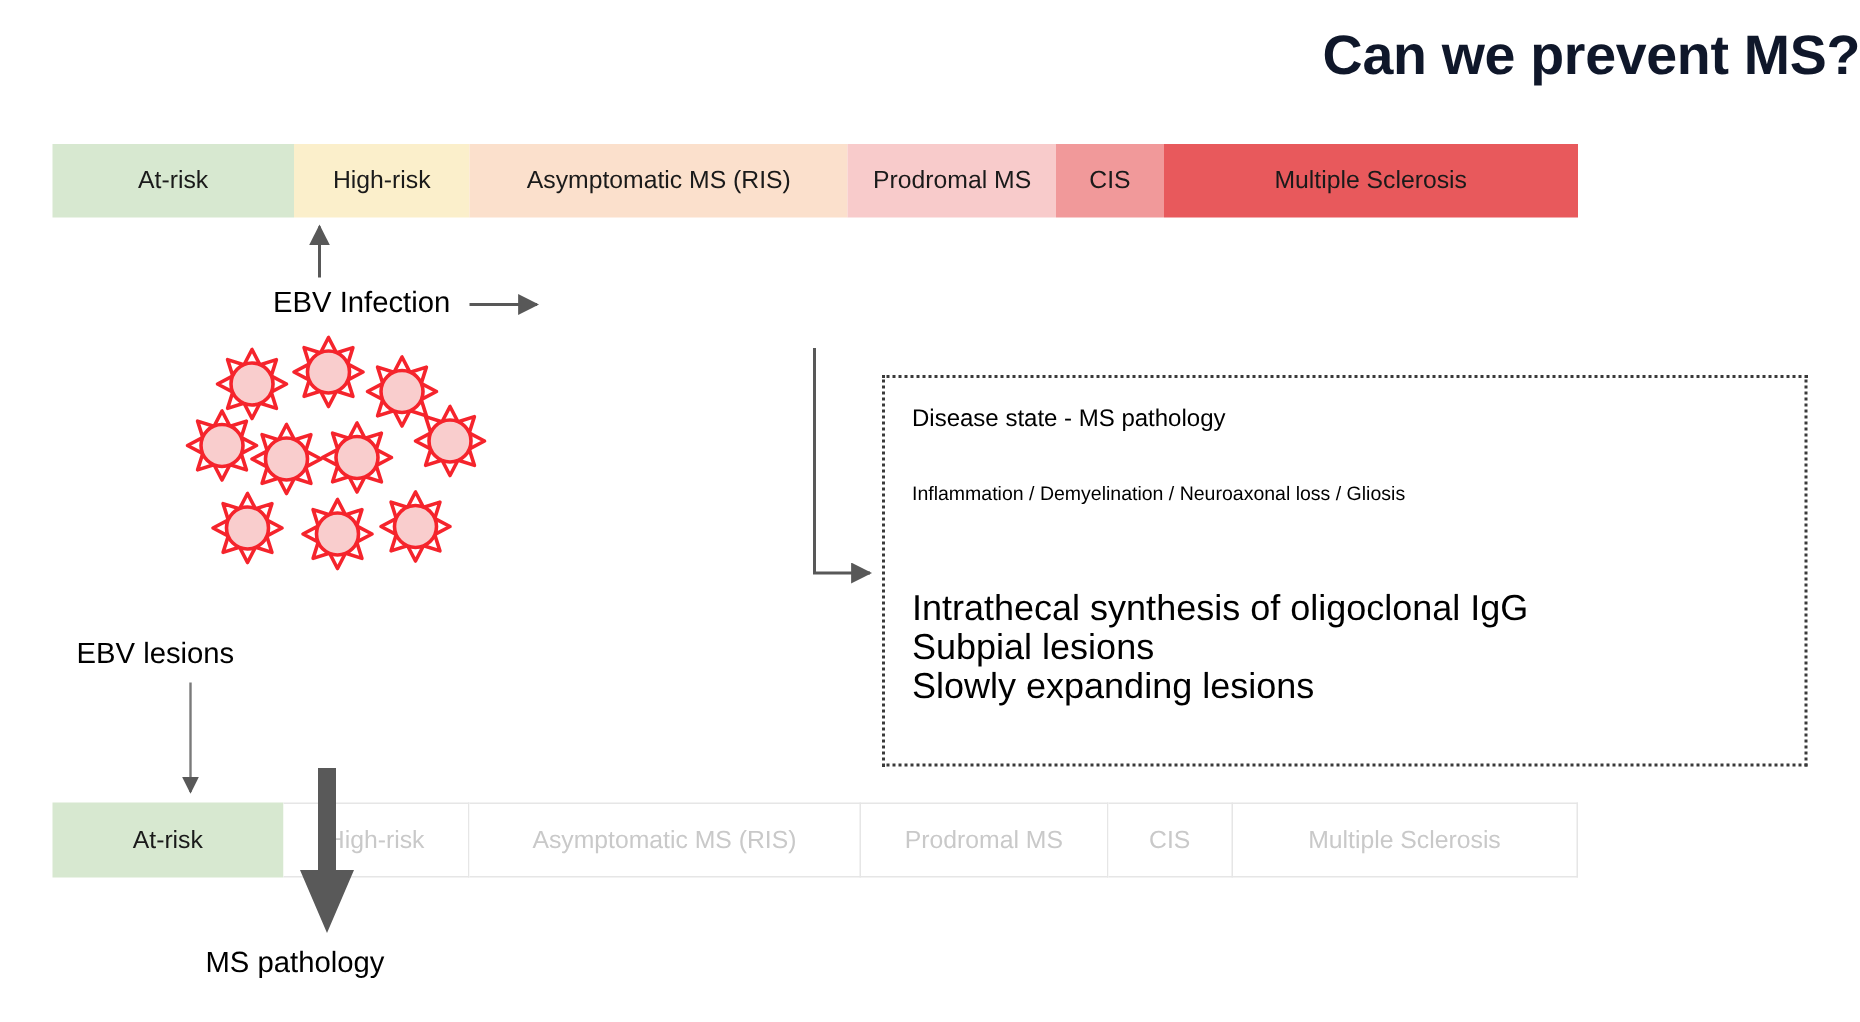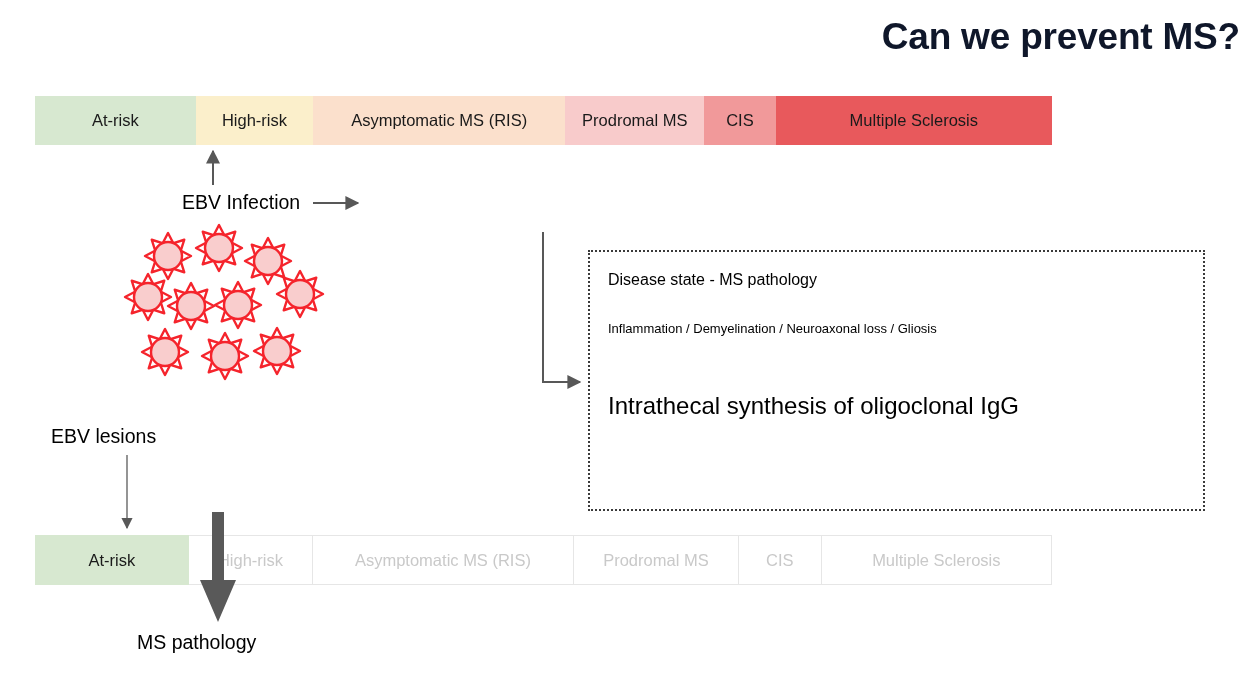--- a/index.html
+++ b/index.html
@@ -183,20 +183,22 @@
 
   <div class="lbl" id="ebv-infection-label">EBV Infection</div>
   <div class="lbl" id="ebv-vaccine-label">EBV lesions</div>
   <div class="lbl" id="ms-prevented-label">MS pathology</div>
 
   <div id="pathology-box">
     <div id="pathology-heading">Disease state - MS pathology</div>
     <div id="pathology-summary">Inflammation / Demyelination / Neuroaxonal loss / Gliosis</div>
     <div id="pathology-list">
         <div class="plist-item">Intrathecal synthesis of oligoclonal IgG</div>
+        <div class="plist-item">Subpial lesions</div>
+        <div class="plist-item">Slowly expanding lesions</div>
       </div>
   </div>
 
   <svg id="vector-layer" viewBox="0 0 1240 681" width="1240" height="681" xmlns="http://www.w3.org/2000/svg">
     <defs>
       <marker id="arrow-thin" viewBox="0 0 10 10" refX="9" refY="5" markerWidth="7" markerHeight="7" orient="auto-start-reverse">
         <path d="M 0 0 L 10 5 L 0 10 z" fill="#585858"></path>
       </marker>
     </defs>
 

